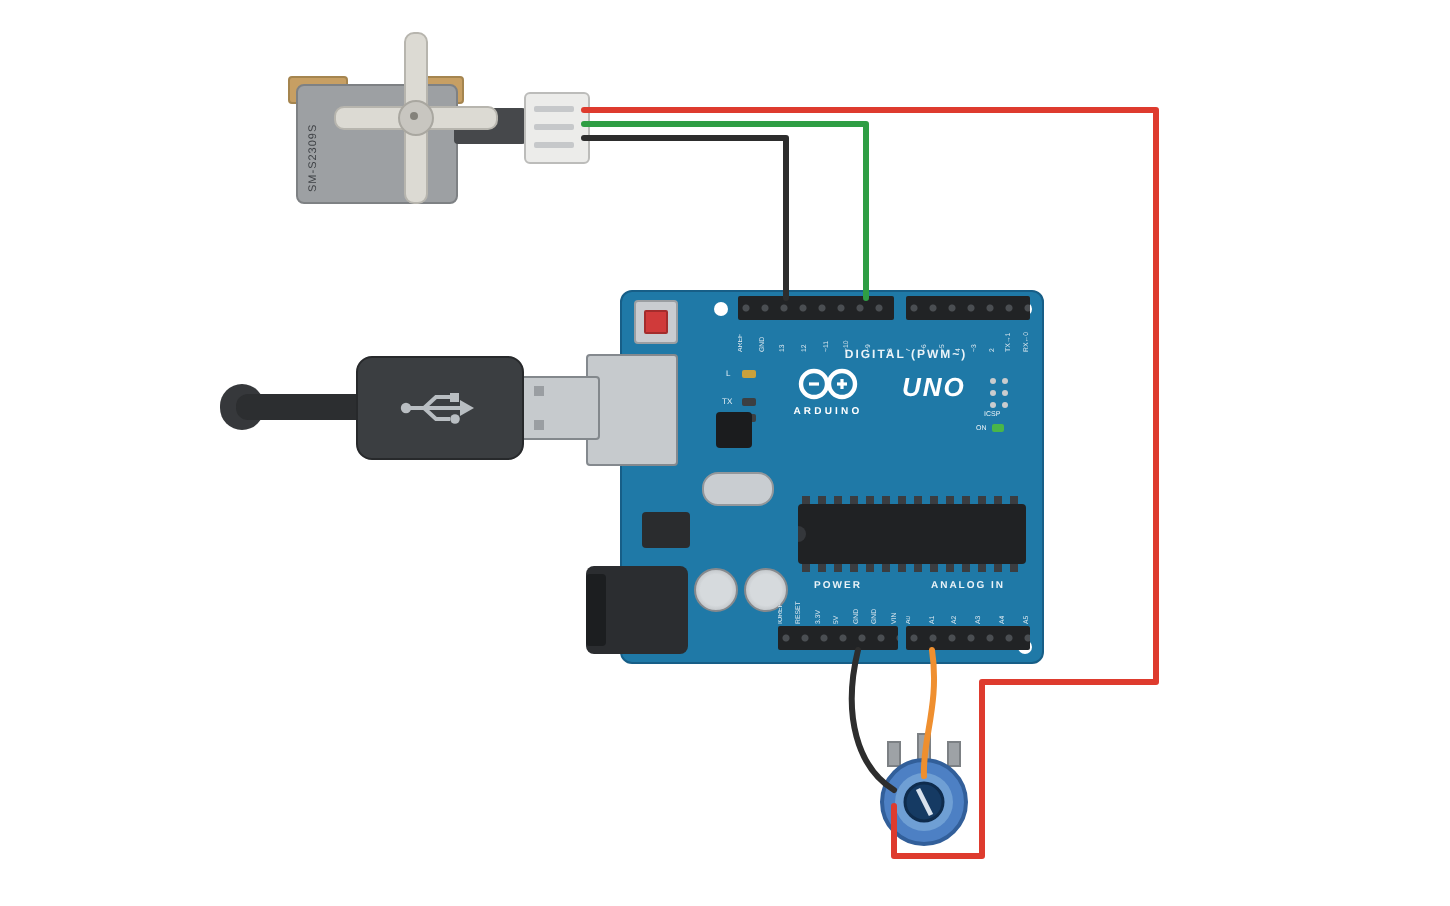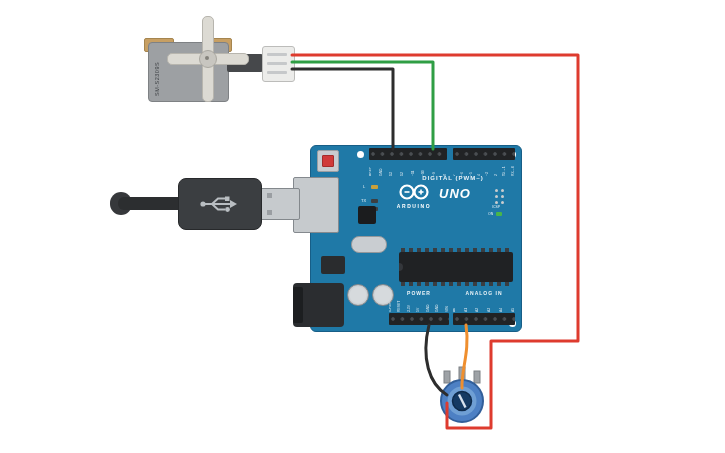--- a/index.html
+++ b/index.html
@@ -123,21 +123,21 @@
     <div class="abs chip-small" style="left:47px;top:60px;width:18px;height:18px;"></div>
 
     <svg class="abs" style="left:85px;top:37px;" width="36" height="18" viewBox="0 0 36 18">
       <circle cx="11" cy="9" r="6.5" fill="none" stroke="#ffffff" stroke-width="2.2"></circle>
       <circle cx="25" cy="9" r="6.5" fill="none" stroke="#ffffff" stroke-width="2.2"></circle>
       <rect x="8.5" y="8.2" width="5" height="1.6" fill="#ffffff"></rect>
       <rect x="22.5" y="8.2" width="5" height="1.6" fill="#ffffff"></rect>
       <rect x="24.2" y="6.5" width="1.6" height="5" fill="#ffffff"></rect>
     </svg>
     <div class="abs brand" style="left:80px;top:57px;width:46px;">ARDUINO</div>
-    <div class="abs uno-name" style="left:128px;top:40px;">UNO</div>
+    <div class="abs uno-name" style="left:140px;top:40px;">UNO</div>
 
     <div class="abs icsp-dot" style="left:184px;top:43px;"></div>
     <div class="abs icsp-dot" style="left:190px;top:43px;"></div>
     <div class="abs icsp-dot" style="left:184px;top:49px;"></div>
     <div class="abs icsp-dot" style="left:190px;top:49px;"></div>
     <div class="abs icsp-dot" style="left:184px;top:55px;"></div>
     <div class="abs icsp-dot" style="left:190px;top:55px;"></div>
     <div class="abs tiny-label" style="left:181px;top:60px;font-size:3.5px;">ICSP</div>
     <div class="abs tiny-label" style="left:177px;top:67px;font-size:3.5px;">ON</div>
     <div class="abs led" style="left:185px;top:66px;width:6px;height:4px;background:#49b649;"></div>

